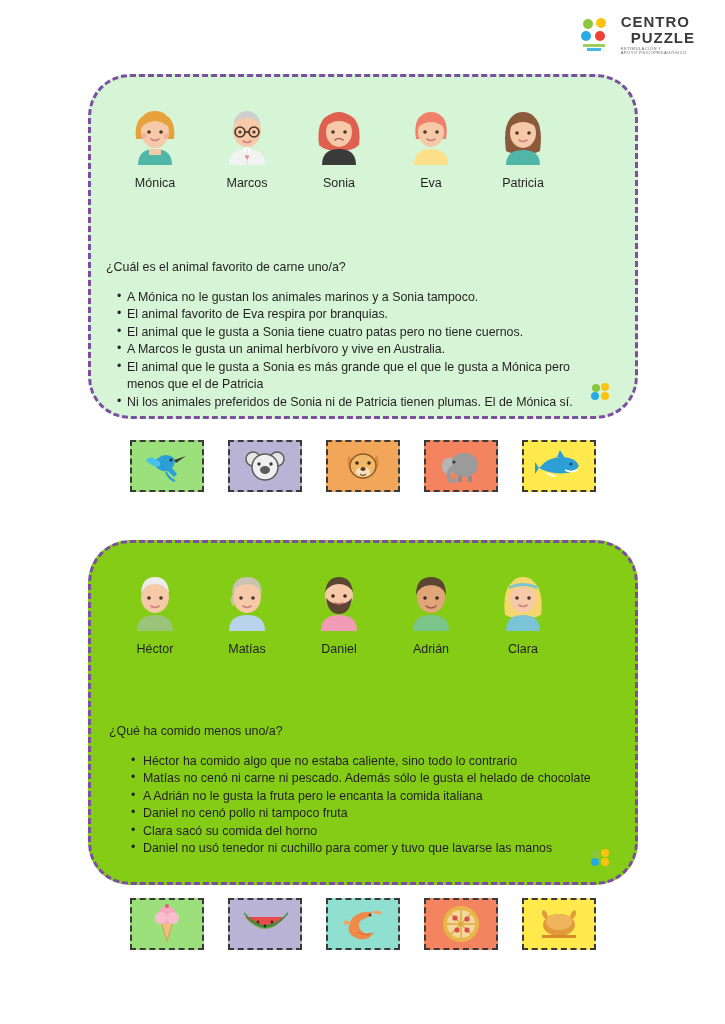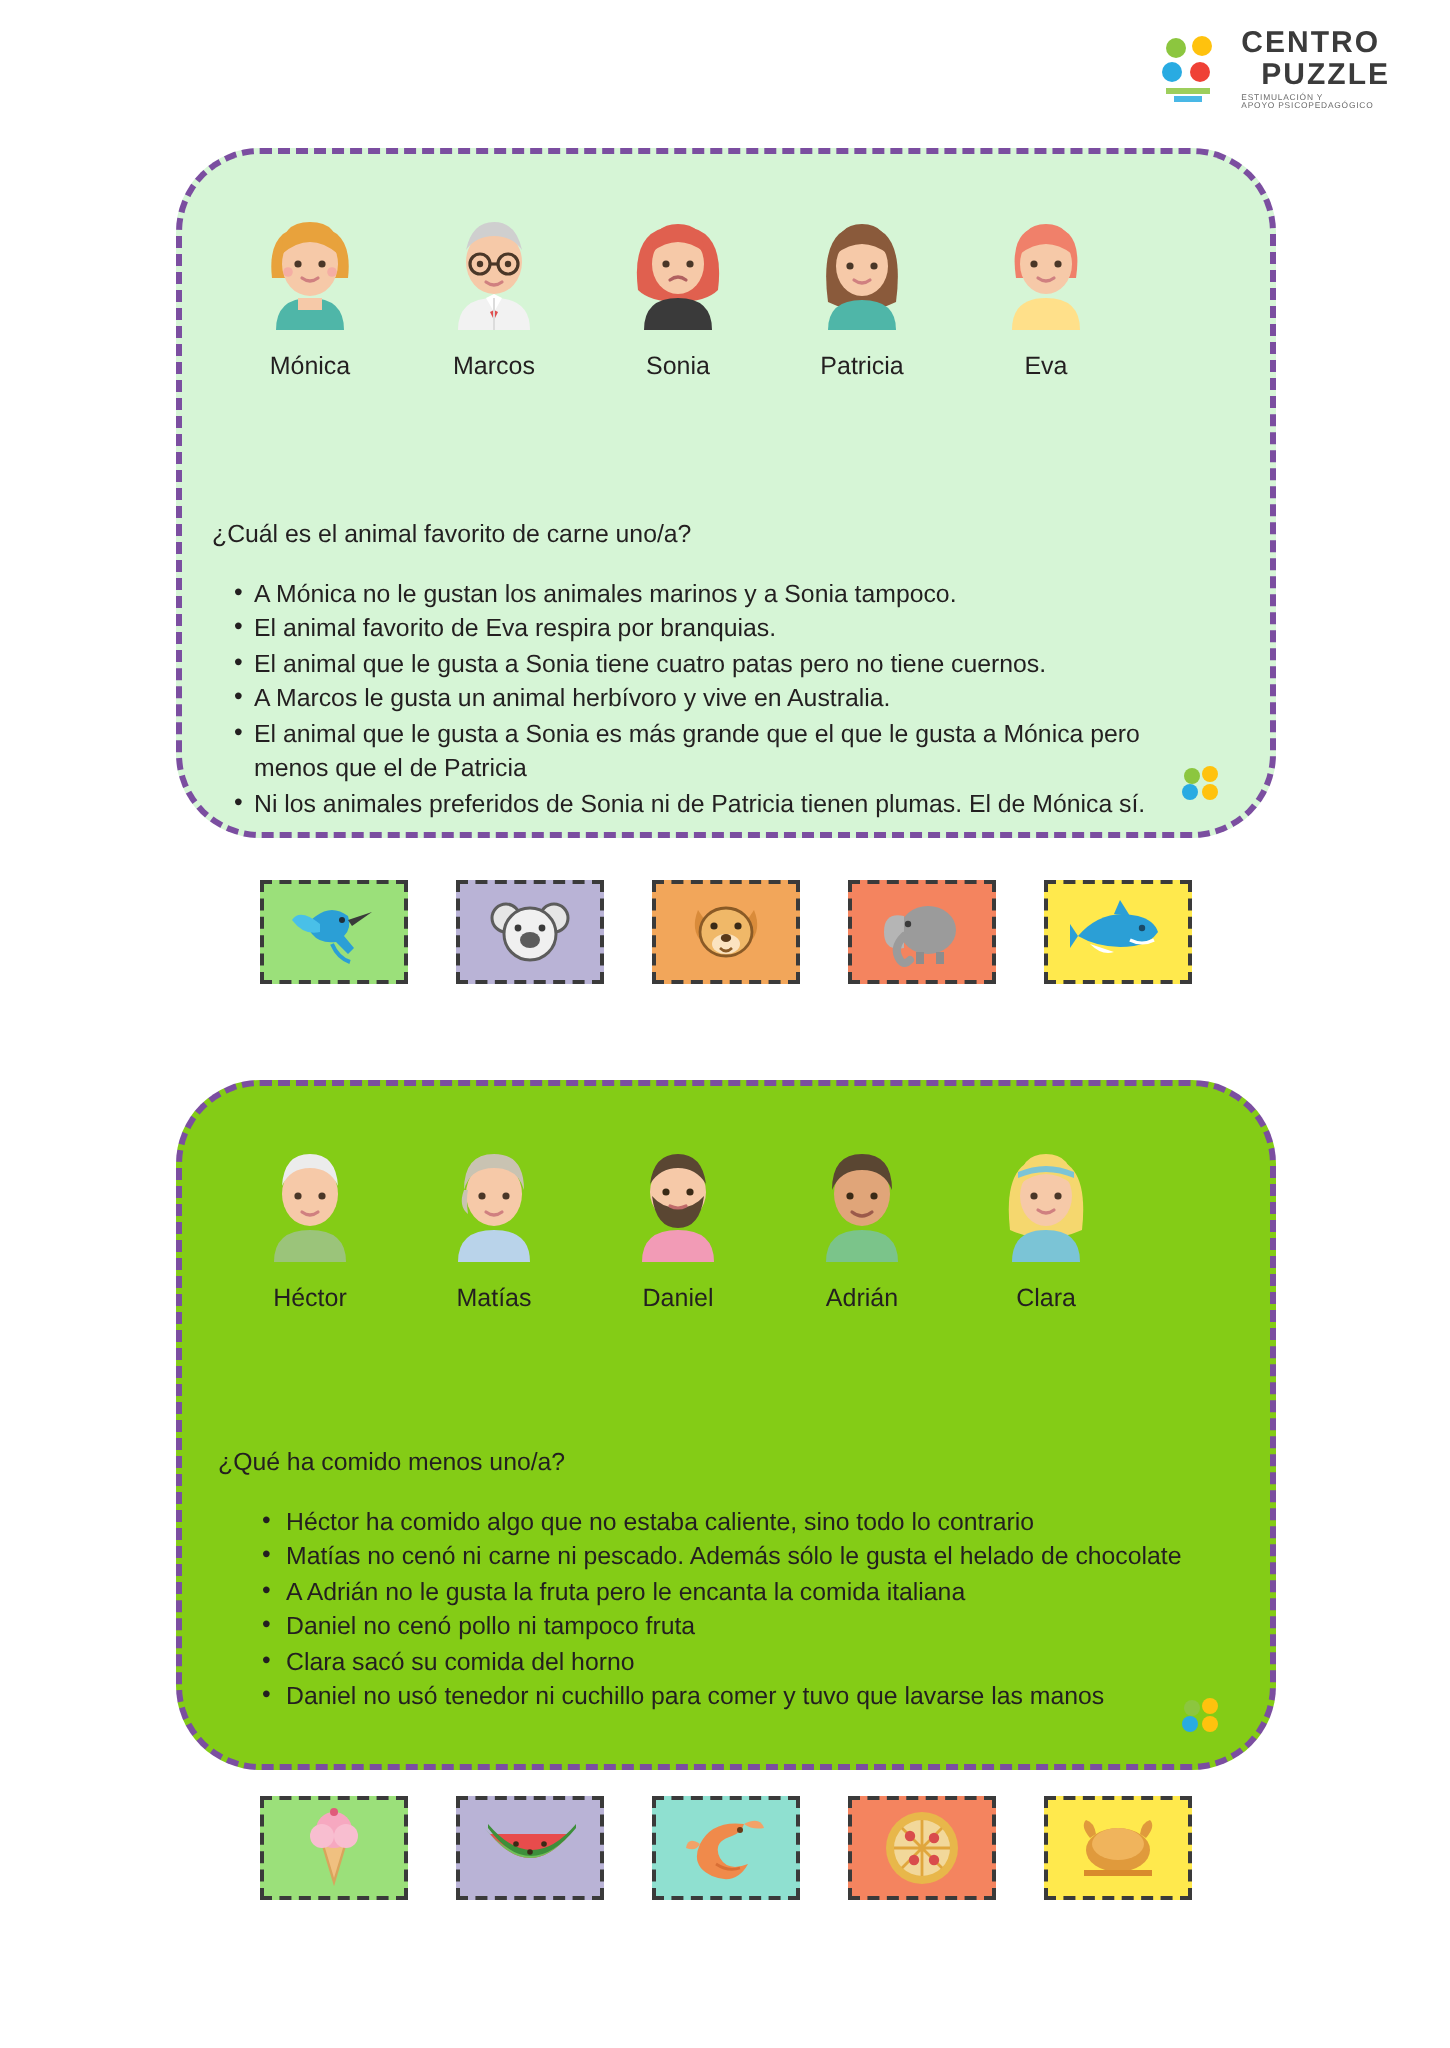--- a/index.html
+++ b/index.html
@@ -254,45 +254,45 @@
           <path d="M33 41 q4 -3 8 0" stroke="#b06060" stroke-width="1.6" fill="none" stroke-linecap="round"></path>
           <path d="M20 66 q0 -16 17 -16 q17 0 17 16 z" fill="#3a3a3a"></path>
         </svg>
       </div>
       <div class="avatar-name">Sonia</div>
     </div>
 
     <div class="avatar-cell">
       <div class="avatar">
         <svg viewBox="0 0 74 74" width="74" height="74">
+          <path d="M22 40 q-4 -26 15 -26 q19 0 15 26 z" fill="#f0806a"></path>
+          <ellipse cx="37" cy="33" rx="13" ry="15" fill="#f6c9a8"></ellipse>
+          <path d="M24 28 q13 -10 26 0 q0 -15 -13 -15 q-13 0 -13 15z" fill="#f0806a"></path>
+          <circle cx="31" cy="33" r="1.8" fill="#4a3728"></circle>
+          <circle cx="43" cy="33" r="1.8" fill="#4a3728"></circle>
+          <path d="M33 40 q4 3 8 0" stroke="#d08080" stroke-width="1.6" fill="none" stroke-linecap="round"></path>
+          <path d="M20 66 q0 -16 17 -16 q17 0 17 16 z" fill="#ffe08a"></path>
+        </svg>
+      </div>
+      <div class="avatar-name">Eva</div>
+    </div>
+
+    <div class="avatar-cell">
+      <div class="avatar">
+        <svg viewBox="0 0 74 74" width="74" height="74">
           <path d="M20 52 q-5 -38 17 -38 q22 0 17 38 q-8 4 -17 4 q-9 0 -17 -4z" fill="#8a5a3b"></path>
           <ellipse cx="37" cy="34" rx="13" ry="15" fill="#f6c9a8"></ellipse>
           <path d="M24 28 q13 -10 26 0 q0 -15 -13 -15 q-13 0 -13 15z" fill="#8a5a3b"></path>
           <circle cx="31" cy="34" r="1.8" fill="#4a3728"></circle>
           <circle cx="43" cy="34" r="1.8" fill="#4a3728"></circle>
           <path d="M33 41 q4 3 8 0" stroke="#d08080" stroke-width="1.6" fill="none" stroke-linecap="round"></path>
           <path d="M20 66 q0 -15 17 -15 q17 0 17 15 z" fill="#4fb6a8"></path>
         </svg>
       </div>
       <div class="avatar-name">Patricia</div>
-    </div>
-
-    <div class="avatar-cell">
-      <div class="avatar">
-        <svg viewBox="0 0 74 74" width="74" height="74">
-          <path d="M22 40 q-4 -26 15 -26 q19 0 15 26 z" fill="#f0806a"></path>
-          <ellipse cx="37" cy="33" rx="13" ry="15" fill="#f6c9a8"></ellipse>
-          <path d="M24 28 q13 -10 26 0 q0 -15 -13 -15 q-13 0 -13 15z" fill="#f0806a"></path>
-          <circle cx="31" cy="33" r="1.8" fill="#4a3728"></circle>
-          <circle cx="43" cy="33" r="1.8" fill="#4a3728"></circle>
-          <path d="M33 40 q4 3 8 0" stroke="#d08080" stroke-width="1.6" fill="none" stroke-linecap="round"></path>
-          <path d="M20 66 q0 -16 17 -16 q17 0 17 16 z" fill="#ffe08a"></path>
-        </svg>
-      </div>
-      <div class="avatar-name">Eva</div>
     </div>
 
   </div>
 
   <div class="clues clues-green">
     <p class="clue-question">¿Cuál es el animal favorito de carne uno/a?</p>
     <ul class="clue-list">
       <li>A Mónica no le gustan los animales marinos y a Sonia tampoco.</li>
       <li>El animal favorito de Eva respira por branquias.</li>
       <li>El animal que le gusta a Sonia tiene cuatro patas pero no tiene cuernos.</li>

